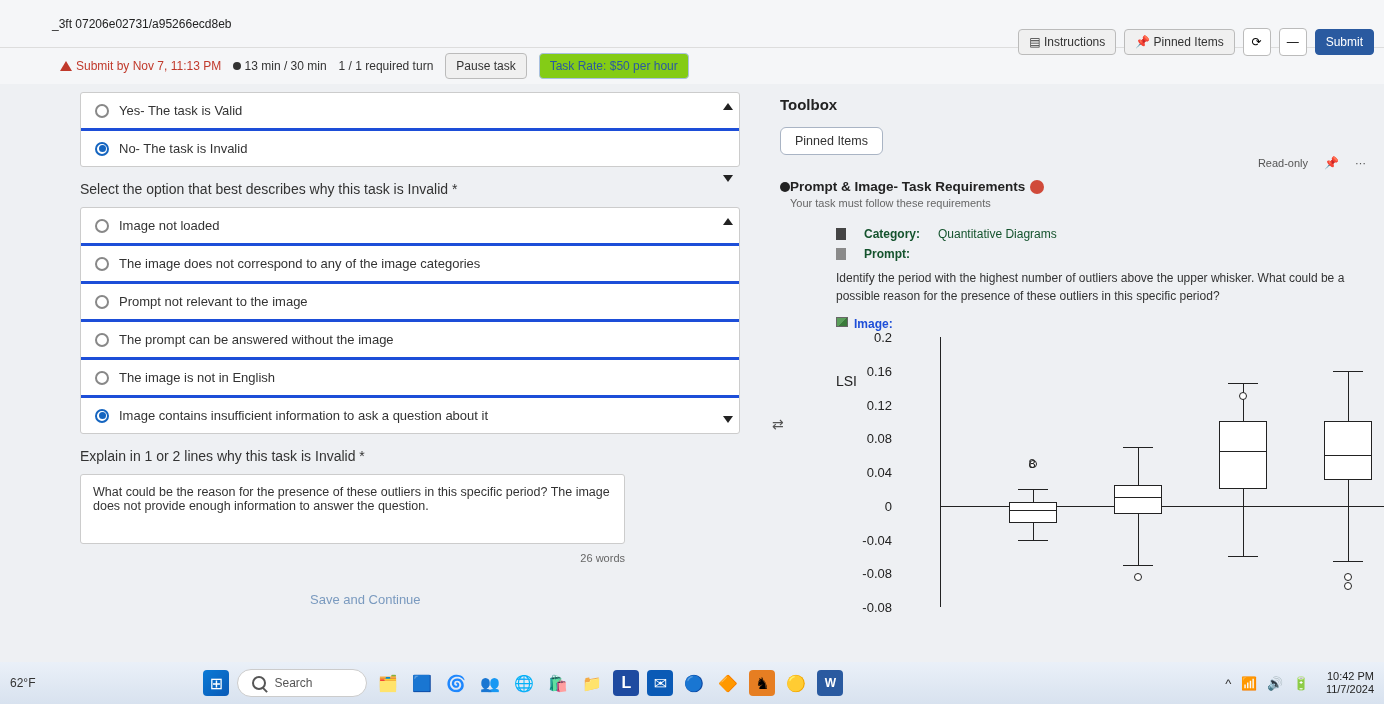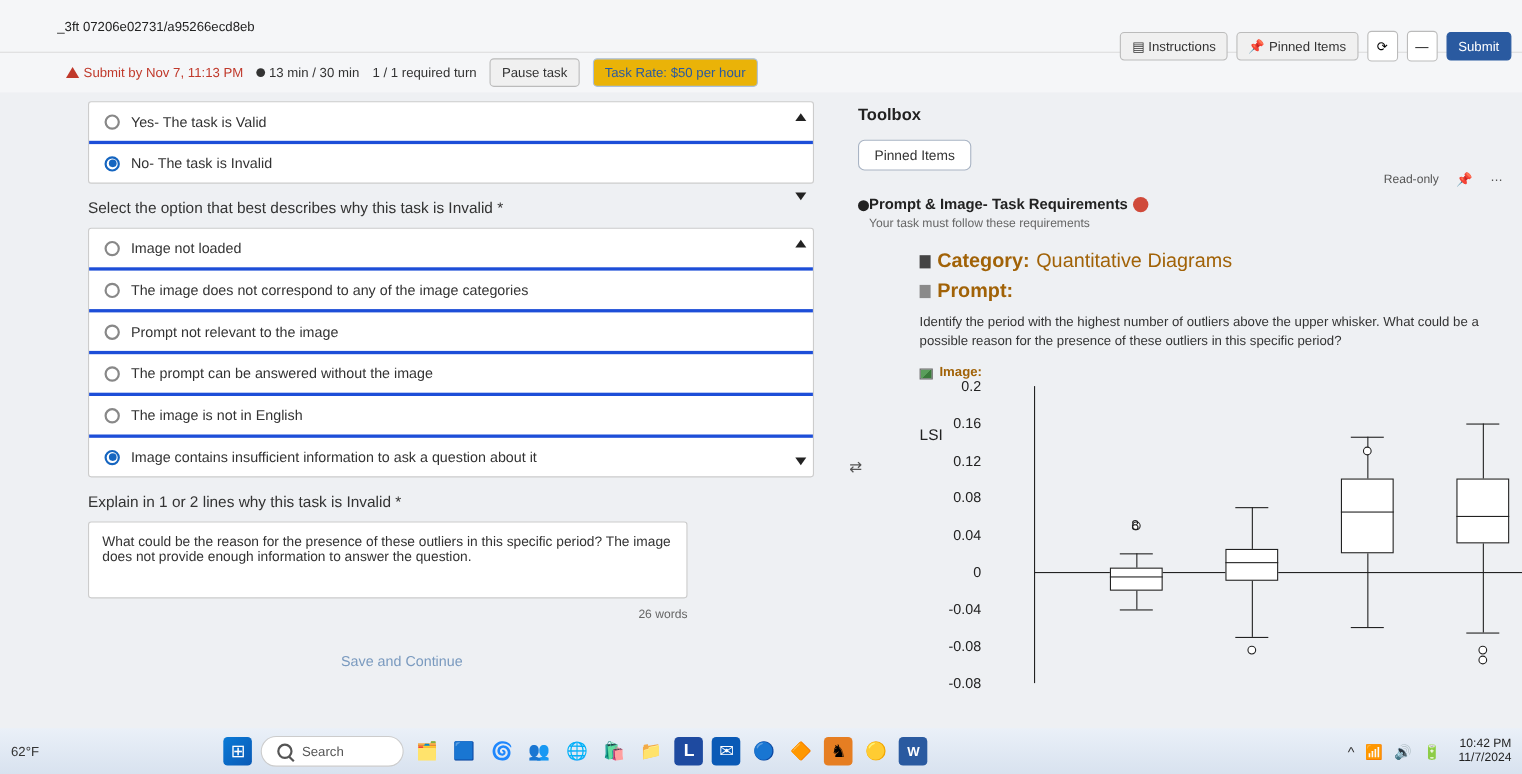--- a/index.html
+++ b/index.html
@@ -6,21 +6,21 @@
 body{background:#eef0f3;width:1384px;height:704px;overflow:hidden;position:relative}
 .topbar{height:48px;display:flex;align-items:center;padding:0 12px;gap:10px;background:#f5f6f8;border-bottom:1px solid #ddd;position:relative}
 .url-frag{color:#222;font-size:12px;margin-left:40px}
 .logo-circle{width:22px;height:22px;border-radius:50%;background:radial-gradient(circle at 30% 30%,#4a6fff,#1a2a7a);position:absolute;left:20px;top:6px}
 .info-row{display:flex;align-items:center;gap:12px;height:36px;padding:0 12px 0 60px;font-size:12px;color:#333;background:#f5f6f8}
 .warn{color:#c0392b;display:flex;align-items:center;gap:4px}
 .warn-icon{width:0;height:0;border-left:6px solid transparent;border-right:6px solid transparent;border-bottom:10px solid #c0392b}
 .dot{width:8px;height:8px;border-radius:50%;background:#333;display:inline-block}
 .chat-icon{width:12px;height:12px;background:#666;clip-path:polygon(0 0,100% 0,100% 70%,60% 70%,40% 100%,40% 70%,0 70%)}
 .btn{border:1px solid #bbb;background:#f0f0f0;border-radius:4px;padding:5px 10px;font-size:12px;color:#333;cursor:pointer}
-.btn.rate{background:#eab308;border-color:#a9c0e0;color:#2a5aa0}
+.btn.rate{background:#84cc16;border-color:#a9c0e0;color:#2a5aa0}
 .btn.submit{background:#2a5aa0;color:#fff;border-color:#2a5aa0}
 .right-btns{position:absolute;right:10px;top:28px;display:flex;gap:8px;align-items:center}
 .icon-btn{width:28px;height:28px;border:1px solid #bbb;border-radius:4px;display:flex;align-items:center;justify-content:center;background:#fff;font-size:12px}
 .main{display:flex;height:calc(100% - 90px)}
 .left-pane{width:760px;padding:8px 20px 0 80px;overflow:auto}
 .right-pane{flex:1;padding:8px 10px 0 20px;overflow:hidden;position:relative}
 .option-box{background:#fff;border:1px solid #ccc;border-radius:3px;position:relative}
 .opt-row{display:flex;align-items:center;gap:10px;padding:10px 14px;font-size:13px;color:#333;border-bottom:3px solid #1d4ed8}
 .opt-row:last-child{border-bottom:none}
 .radio{width:14px;height:14px;border:2px solid #888;border-radius:50%;display:flex;align-items:center;justify-content:center;flex-shrink:0}
@@ -37,24 +37,24 @@
 .toolbox-title{font-size:15px;font-weight:bold;color:#222;margin:4px 0 14px}
 .pinned-chip{display:inline-block;border:1px solid #a9b4c4;border-radius:6px;padding:6px 14px;font-size:12.5px;color:#333;background:#fff;margin-bottom:16px}
 .req-card{padding:6px 0}
 .req-head{display:flex;align-items:flex-start;margin-bottom:6px}
 .bullet-dot{width:10px;height:10px;border-radius:50%;background:#222;margin-top:5px}
 .req-title{font-size:13.5px;font-weight:bold;color:#222}
 .req-sub{font-size:11px;color:#666;margin-top:2px}
 .badge-red{width:14px;height:14px;border-radius:50%;background:#d04a3a;display:inline-block;margin-left:5px;vertical-align:middle}
 .readonly{position:absolute;right:18px;top:72px;font-size:11px;color:#555;display:flex;gap:16px;align-items:center}
 .pin-mini{font-size:12px}
-.meta-line{font-size:18px;color:#a16207;margin:6px 0 4px 56px;display:flex;gap:6px;align-items:center}
+.meta-line{font-size:12px;color:#14532d;margin:6px 0 4px 56px;display:flex;gap:18px;align-items:center}
 .meta-icon{width:10px;height:12px;background:#444;display:inline-block}
 .prompt-text{font-size:12px;color:#333;margin:8px 0 8px 56px;line-height:1.5;max-width:540px}
-.image-label{font-size:12px;color:#a16207;margin:12px 0 6px 56px;display:flex;gap:6px;align-items:flex-end}
+.image-label{font-size:12px;color:#1d4ed8;margin:12px 0 6px 56px;display:flex;gap:6px;align-items:flex-start}
 .img-icon{width:12px;height:10px;background:linear-gradient(135deg,#5a9e5a 50%,#3a7a3a 50%);border:1px solid #666}
 .chart-area{margin-left:56px;position:relative;height:280px;width:540px}
 .y-label{position:absolute;left:0;top:36px;font-size:14px;color:#222}
 .y-axis{position:absolute;left:60px;top:0;height:270px}
 .tick{position:absolute;right:4px;font-size:13px;color:#222;transform:translateY(-50%)}
 .plot{position:absolute;left:104px;top:0;right:0;height:270px}
 .axis-line{position:absolute;background:#222}
 .box-g{position:absolute}
 .whisker{position:absolute;width:1px;background:#222;left:50%}
 .whisker-cap{position:absolute;height:1px;background:#222;width:30px;left:calc(50% - 15px)}

